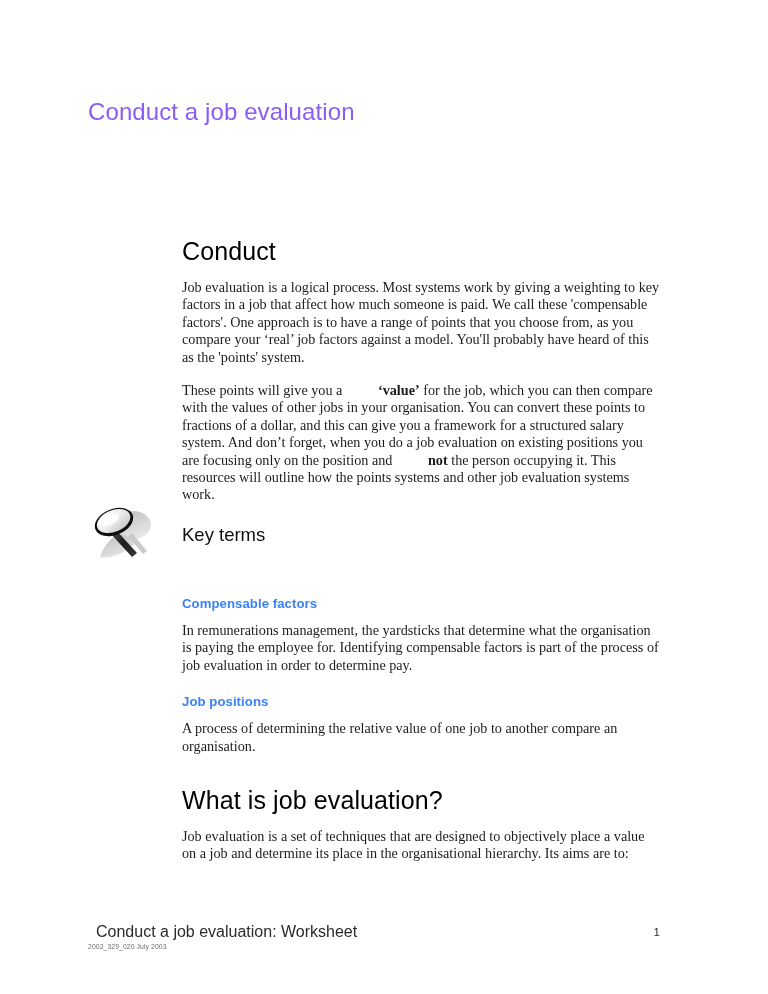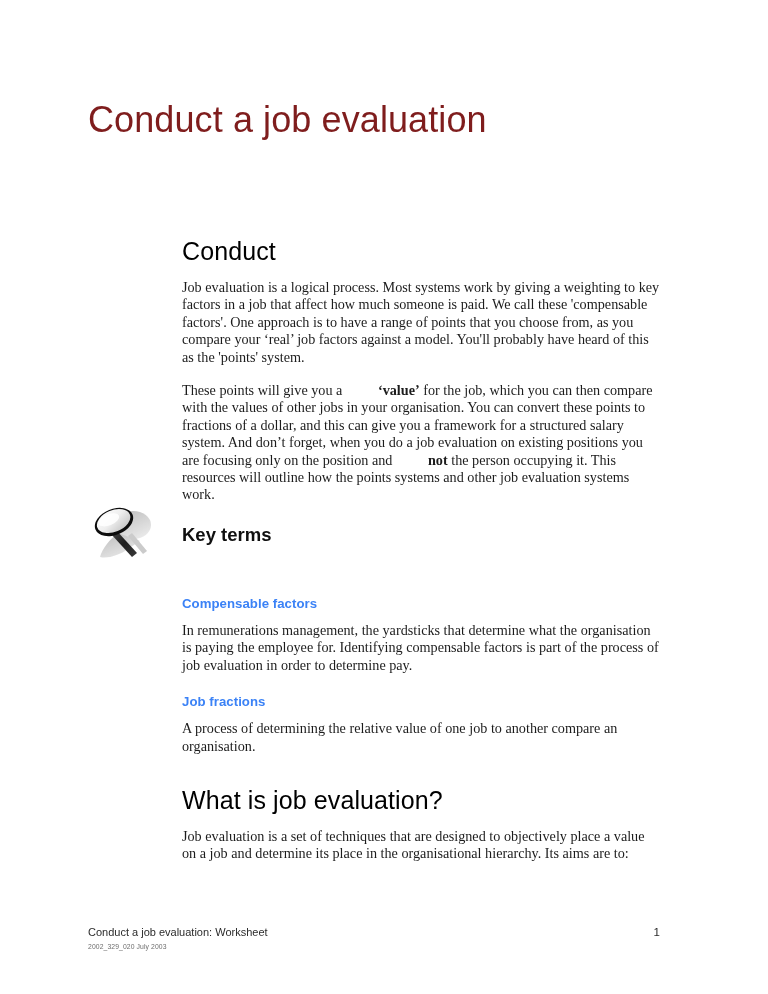--- a/index.html
+++ b/index.html
@@ -21,24 +21,24 @@
     inset: 0;
     background: #ffffff;
   }
 
   
   .doc-title {
     position: absolute;
     left: 88px;
     top: 79px;
     font-family: "Liberation Sans", "DejaVu Sans", sans-serif;
-    font-size: 36px;
+    font-size: 24px;
     font-weight: normal;
     line-height: 34px;
-    color: #7f1d1d;
+    color: #8b5cf6;
     letter-spacing: 0.1px;
     white-space: nowrap;
   }
 
   
   .content {
     position: absolute;
     left: 182px;
     top: 236px;
     width: 480px;
@@ -82,21 +82,21 @@
     width: 88px;
     height: 62px;
   }
 
   .keyterms-label {
     position: absolute;
     left: 94px;
     top: 18px;
     font-family: "Liberation Sans", "DejaVu Sans", sans-serif;
     font-size: 18.5px;
-    font-weight: bold;
+    font-weight: normal;
     line-height: 24px;
     color: #0f0f0f;
     white-space: nowrap;
   }
 
   
   .terms {
     position: absolute;
     left: 182px;
     top: 595px;
@@ -127,24 +127,24 @@
   
   .footer {
     position: absolute;
     left: 88px;
     top: 925px;
     width: 572px;
     height: 40px;
   }
   .footer-title {
     position: absolute;
-    left: 0;
+    left: 8px;
     top: 0;
     font-family: "Liberation Sans", "DejaVu Sans", sans-serif;
-    font-size: 11px;
+    font-size: 16px;
     line-height: 14px;
     color: #2b2b2b;
     white-space: nowrap;
   }
   .footer-page {
     position: absolute;
     right: 0;
     top: 0;
     font-family: "Liberation Sans", "DejaVu Sans", sans-serif;
     font-size: 11.5px;
@@ -213,21 +213,21 @@
     </div>
     <div class="keyterms-label">Key terms</div>
   </div>
 
   <div class="terms">
     <div class="term-block">
       <h3 class="term-title">Compensable factors</h3>
       <p class="body-text">In remunerations management, the yardsticks that determine what the organisation is paying the employee for. Identifying compensable factors is part of the process of job evaluation in order to determine pay.</p>
     </div>
     <div class="term-block">
-      <h3 class="term-title">Job fractions</h3>
+      <h3 class="term-title">Job positions</h3>
       <p class="body-text">A process of determining the relative value of one job to another compare an organisation.</p>
     </div>
   </div>
 
   <div class="section-two">
     <h2 class="section-heading">What is job evaluation?</h2>
     <p class="body-text">Job evaluation is a set of techniques that are designed to objectively place a value on a job and determine its place in the organisational hierarchy. Its aims are to:</p>
   </div>
 
   <div class="footer">

